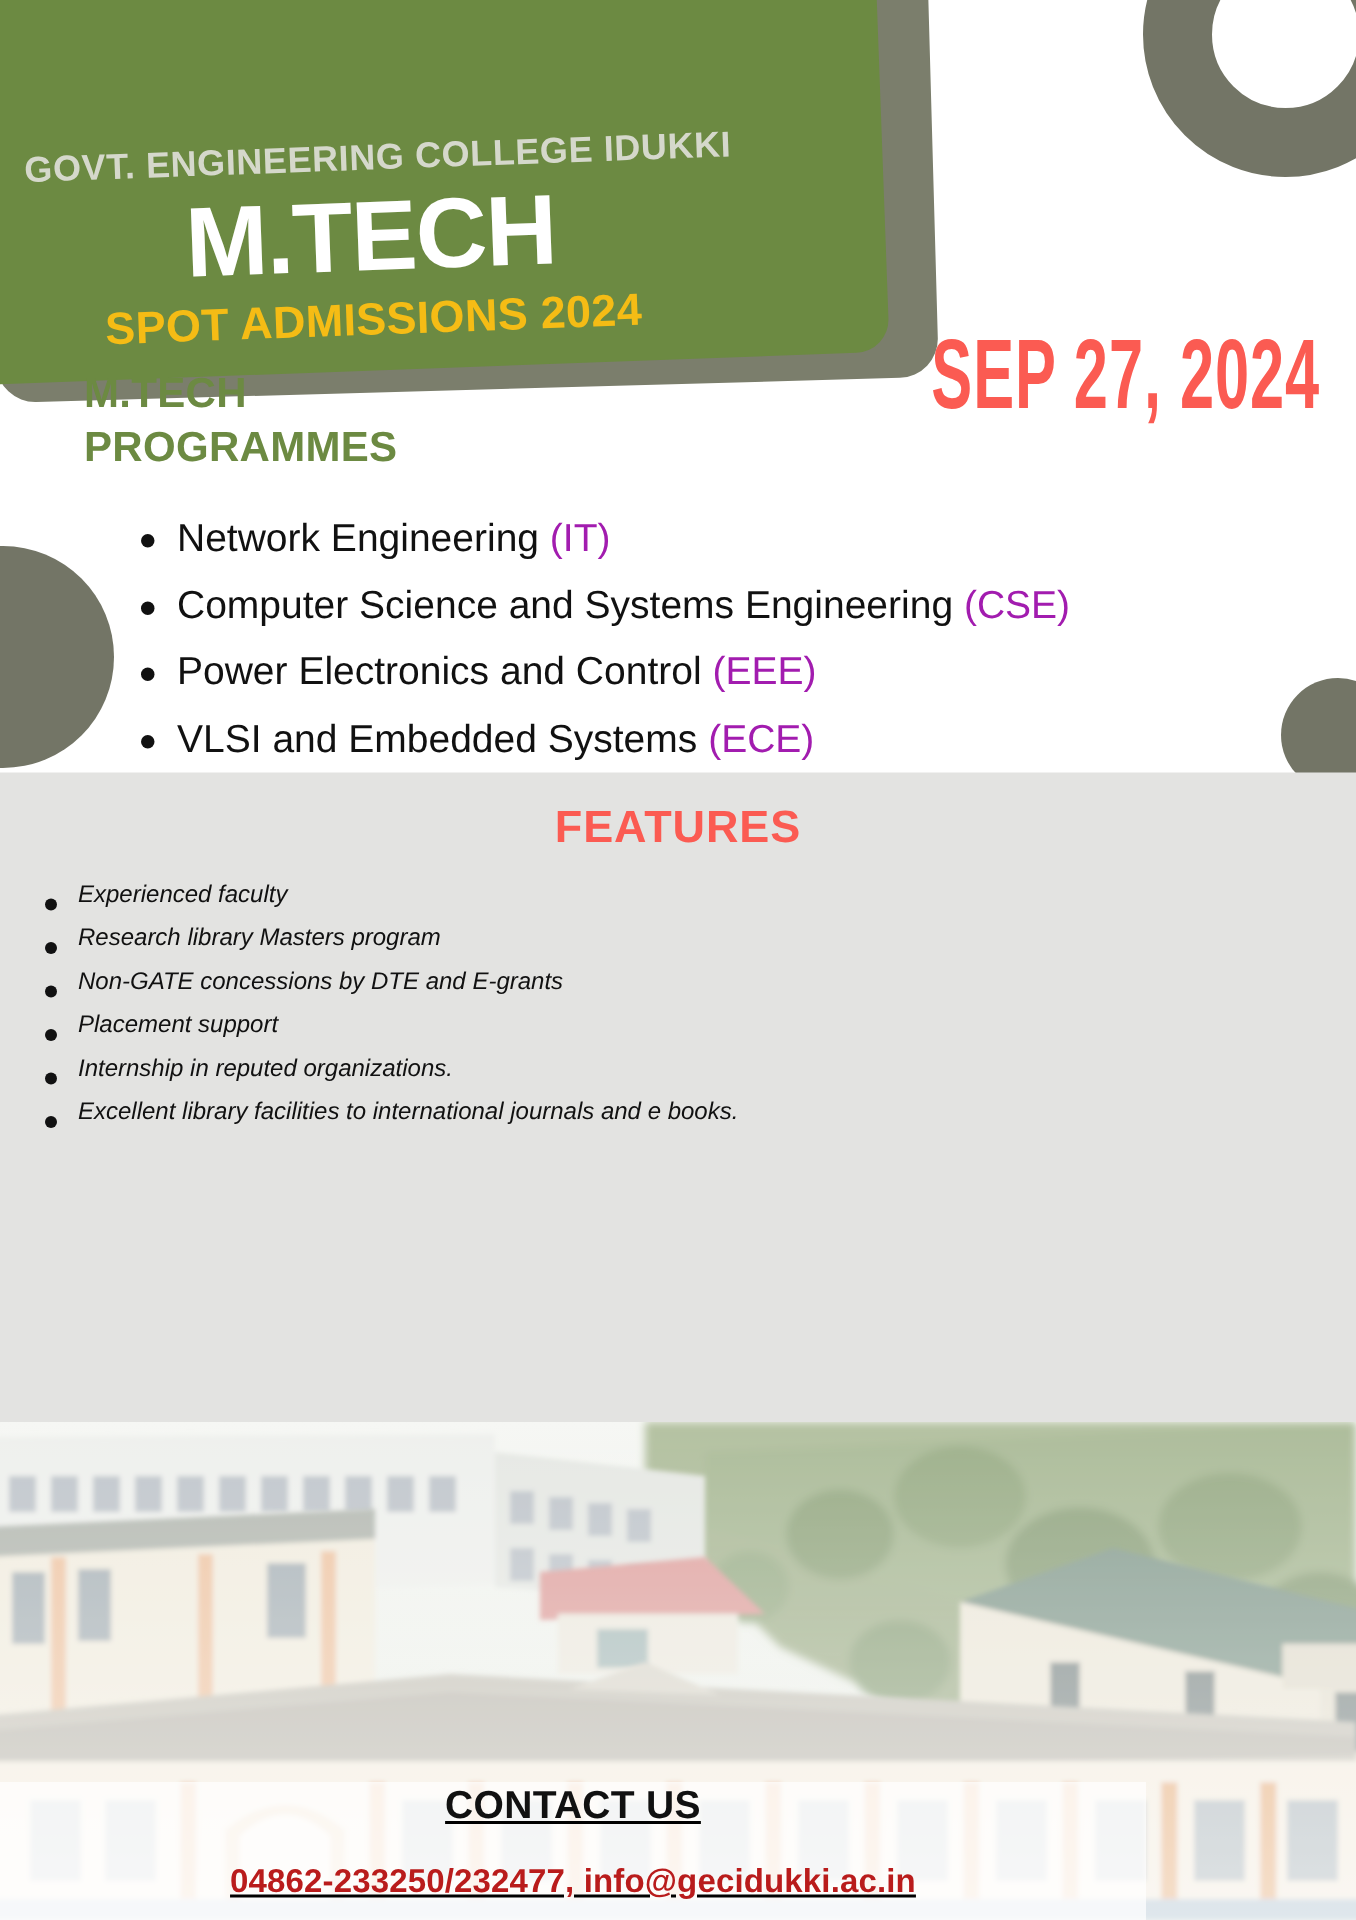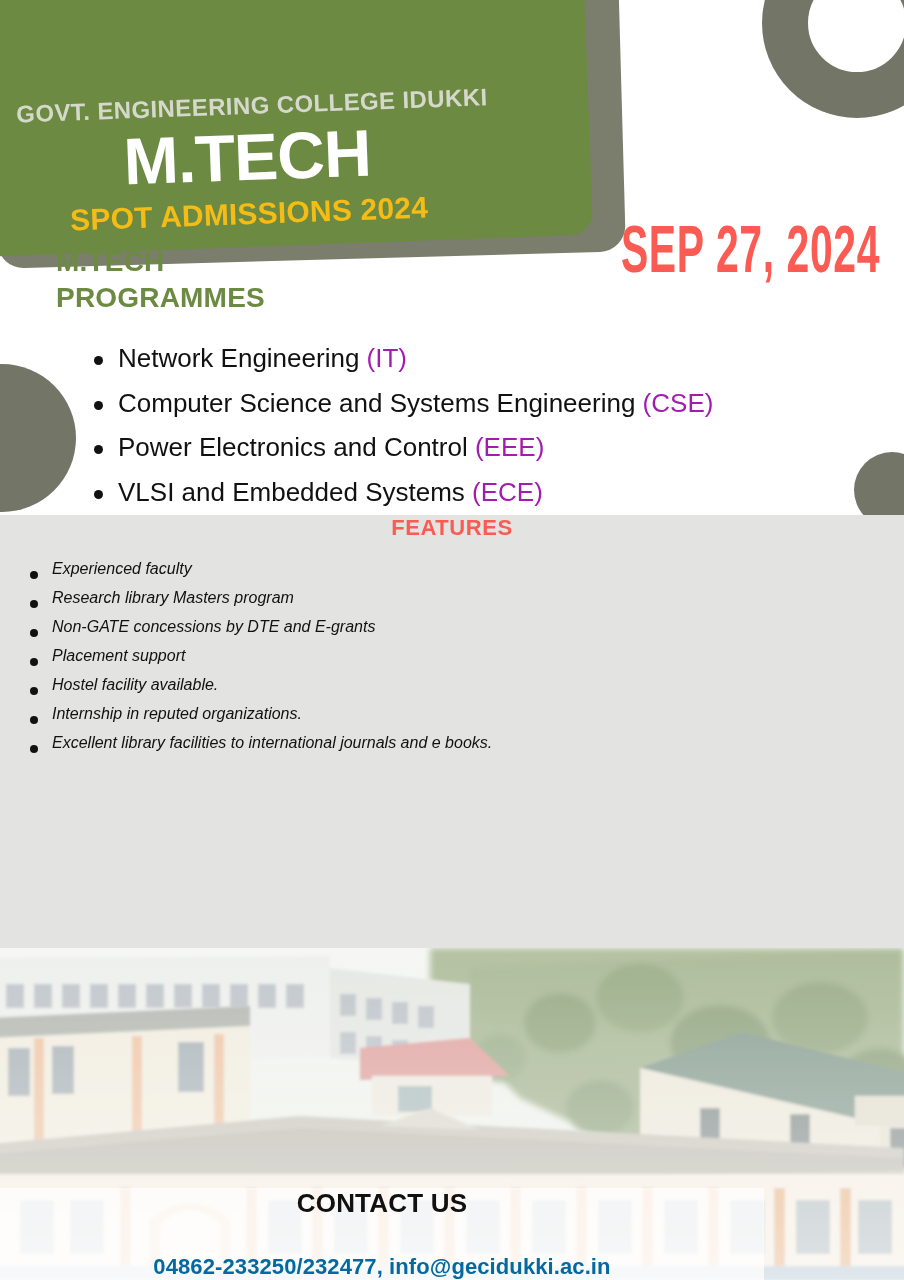--- a/index.html
+++ b/index.html
@@ -84,22 +84,22 @@
     width:9px;height:9px;border-radius:50%;background:#111;
   }
   .prog-abbr{color:#a21caf;}
 
   
   .features{
     position:absolute;left:0;top:515px;width:904px;height:433px;
     background:#e3e3e1;box-sizing:border-box;
   }
   .features-title{
-    text-align:center;color:#fb5b52;font-size:22px;font-weight:bold;
-    letter-spacing:.6px;margin:0;
+    text-align:center;color:#fb5b52;font-size:30px;font-weight:bold;
+    letter-spacing:.6px;padding-top:20px;margin:0;
   }
   .feat-list{
     margin:14px 0 0 0;padding:0 0 0 52px;list-style:none;
   }
   .feat-list li{
     position:relative;color:#111;font-size:16px;font-style:italic;
     line-height:1.81;white-space:nowrap;
     font-family:Liberation Sans, sans-serif;
   }
   .feat-list li::before{
@@ -111,27 +111,27 @@
   .photo{
     position:absolute;left:0;top:948px;width:904px;height:332px;
     overflow:hidden;background:#cfd6cc;
   }
   .photo svg{display:block;width:904px;height:332px;}
 
   
   .contact{
     position:absolute;left:0;bottom:0;width:764px;height:92px;
     background:rgba(255,255,255,.72);
-    display:flex;flex-direction:column;align-items:center;justify-content:space-between;
+    display:flex;flex-direction:column;align-items:center;justify-content:flex-start;text-decoration:underline;
   }
   .contact-title{
     color:#111;font-size:26px;font-weight:bold;letter-spacing:.2px;margin:0 0 6px 0;
   }
   .contact-info{
-    color:#0369a1;font-size:22px;font-weight:bold;letter-spacing:.1px;margin:0;
+    color:#b91c1c;font-size:22px;font-weight:bold;letter-spacing:.1px;margin:16px;
   }
 </style>
 </head>
 <body>
 
 <div class="poster">
 
   <div class="ring-tr"></div>
   <div class="deco circ-l-small"></div>
   <div class="deco circ-l-big"></div>
@@ -162,21 +162,20 @@
     <li><span>VLSI and Embedded Systems </span><span class="prog-abbr">(ECE)</span></li>
   </ul>
 
   <div class="features">
     <div class="features-title">FEATURES</div>
     <ul class="feat-list">
       <li>Experienced faculty</li>
       <li>Research library Masters program</li>
       <li>Non-GATE concessions by DTE and E-grants</li>
       <li>Placement support</li>
-      <li>Hostel facility available.</li>
       <li>Internship in reputed organizations.</li>
       <li>Excellent library facilities to international journals and e books.</li>
     </ul>
   </div>
 
   <div class="photo">
     <svg viewBox="0 0 904 332" preserveAspectRatio="none">
       <defs>
         <linearGradient id="sky" x1="0" y1="0" x2="0" y2="1">
           <stop offset="0%" stop-color="#f2f4ef"></stop>

